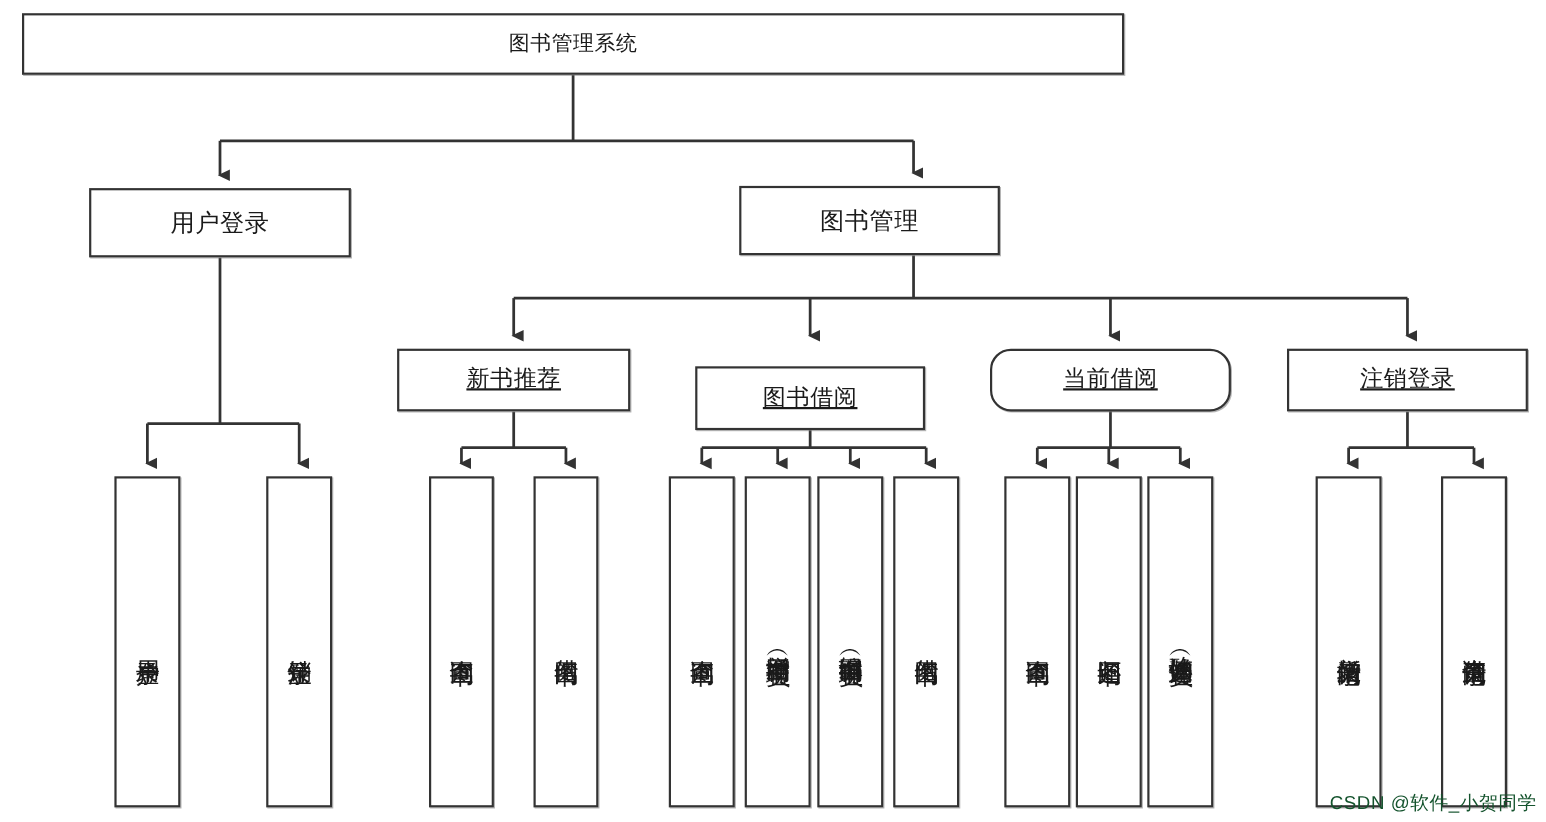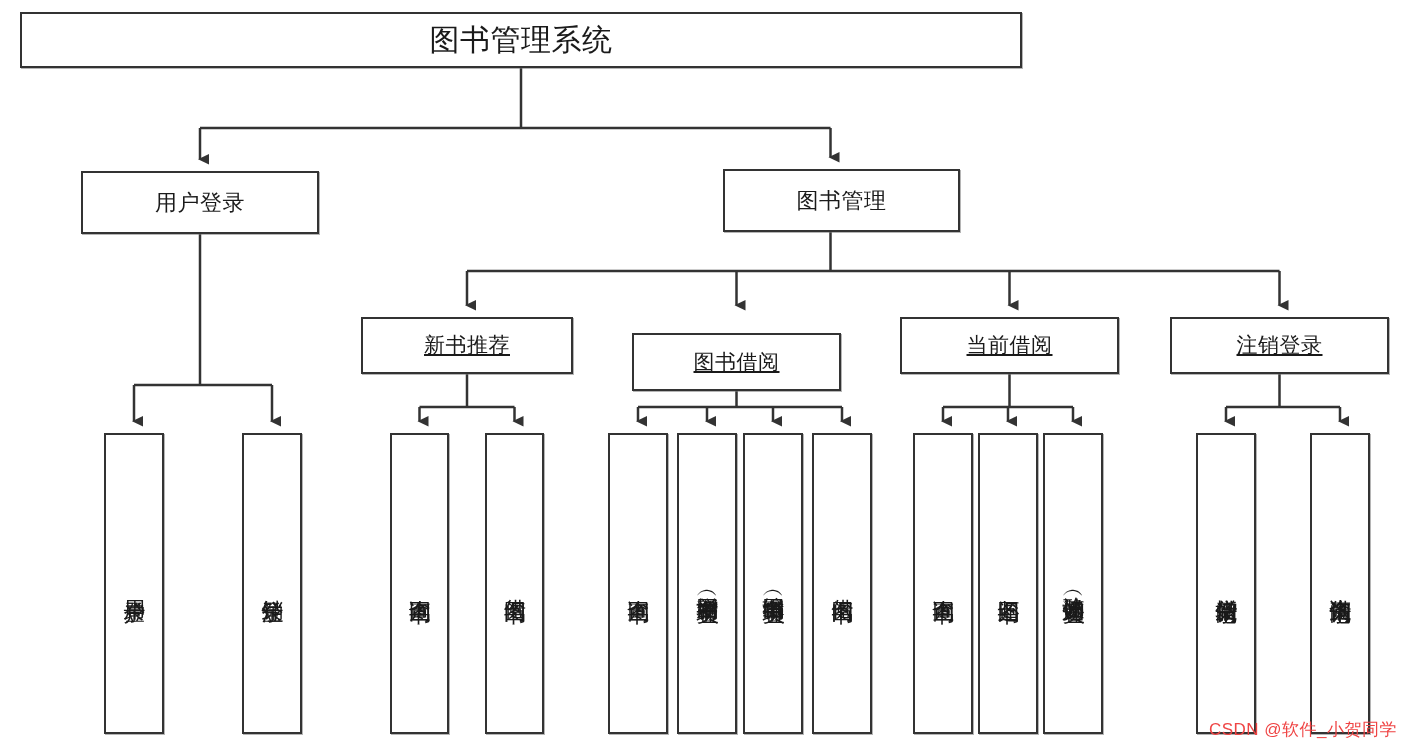--- a/index.html
+++ b/index.html
@@ -36,21 +36,21 @@
     justify-content: center;
     color: #1a1a1a;
     box-shadow: 1px 1px 0 rgba(120,120,120,0.55);
   }
   .node .label {
     display: block;
     line-height: 1.18;
     letter-spacing: 0.5px;
     white-space: nowrap;
   }
-  .node.root .label { font-size: 30px; }
+  .node.root .label { font-size: 19px; }
   .node.level1 .label { font-size: 22px; }
   .node.level2 .label { font-size: 21px; text-decoration: underline; }
   .node.leaf {
     align-items: center;
     justify-content: center;
     padding: 6px 0;
   }
   .node.leaf .label {
     writing-mode: vertical-rl;
     text-orientation: upright;
@@ -58,21 +58,21 @@
     line-height: 1.22;
     letter-spacing: 1px;
     white-space: normal;
     max-height: 100%;
   }
   #watermark {
     position: absolute;
     right: 8px;
     bottom: 6px;
     font-size: 17px;
-    color: #ef4444;
+    color: #14532d;
     white-space: nowrap;
     letter-spacing: 0.5px;
   }
 </style>
 </head>
 <body>
 
 <div id="canvas">
 
   <svg id="edges" viewBox="0 0 1405 747" xmlns="http://www.w3.org/2000/svg">
@@ -118,30 +118,30 @@
       </g>
   </svg>
 
   <div id="nodes">
       <div class="node root" style="left: 20px; top: 12px; width: 1002px; height: 56px;">
         <span class="label">图书管理系统</span>
       </div>
       <div class="node level1" style="left: 81px; top: 171px; width: 238px; height: 63px;">
         <span class="label">用户登录</span>
       </div>
-      <div class="node level1" style="left: 723px; top: 169px; width: 237px; height: 63px;">
+      <div class="node level1" style="left: 672px; top: 169px; width: 237px; height: 63px;">
         <span class="label">图书管理</span>
       </div>
       <div class="node level2" style="left: 361px; top: 317px; width: 212px; height: 57px;">
         <span class="label">新书推荐</span>
       </div>
       <div class="node level2" style="left: 632px; top: 317px; width: 209px; height: 58px; margin-top: 16px;">
         <span class="label">图书借阅</span>
       </div>
-      <div class="node level2" style="left: 900px; top: 317px; width: 219px; height: 57px;">
+      <div class="node level2" style="left: 900px; top: 317px; width: 219px; height: 57px; border-radius: 19px;">
         <span class="label">当前借阅</span>
       </div>
       <div class="node level2" style="left: 1170px; top: 317px; width: 219px; height: 57px;">
         <span class="label">注销登录</span>
       </div>
       <div class="node leaf" style="left: 104px; top: 433px; width: 60px; height: 301px;">
         <span class="label">用户登录</span>
       </div>
       <div class="node leaf" style="left: 242px; top: 433px; width: 60px; height: 301px;">
         <span class="label">注销登录</span>

